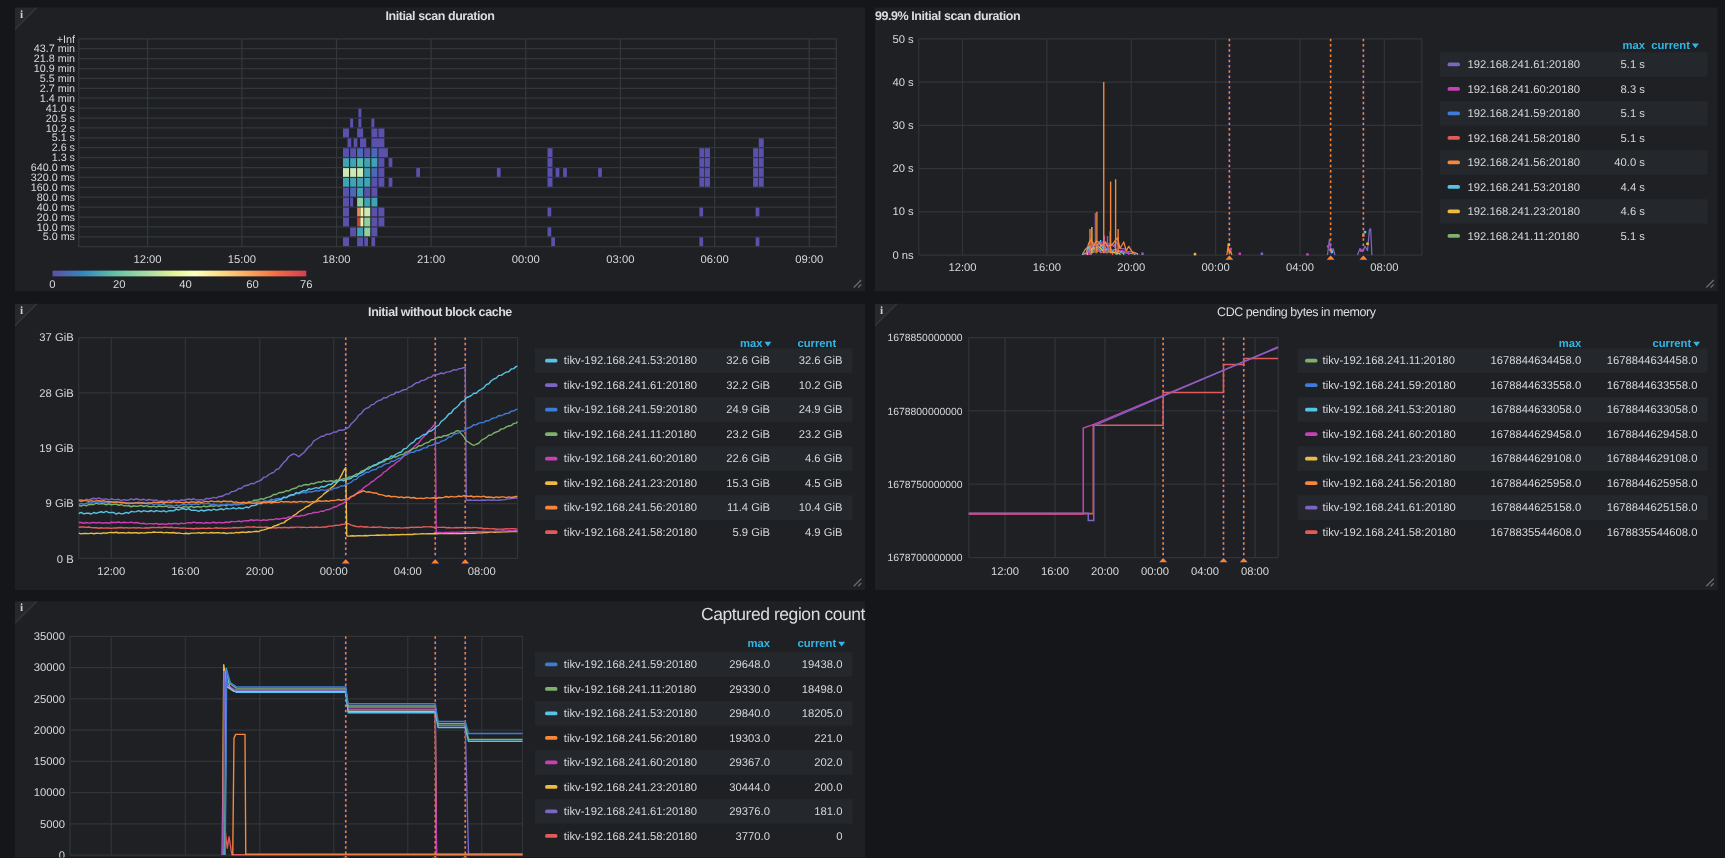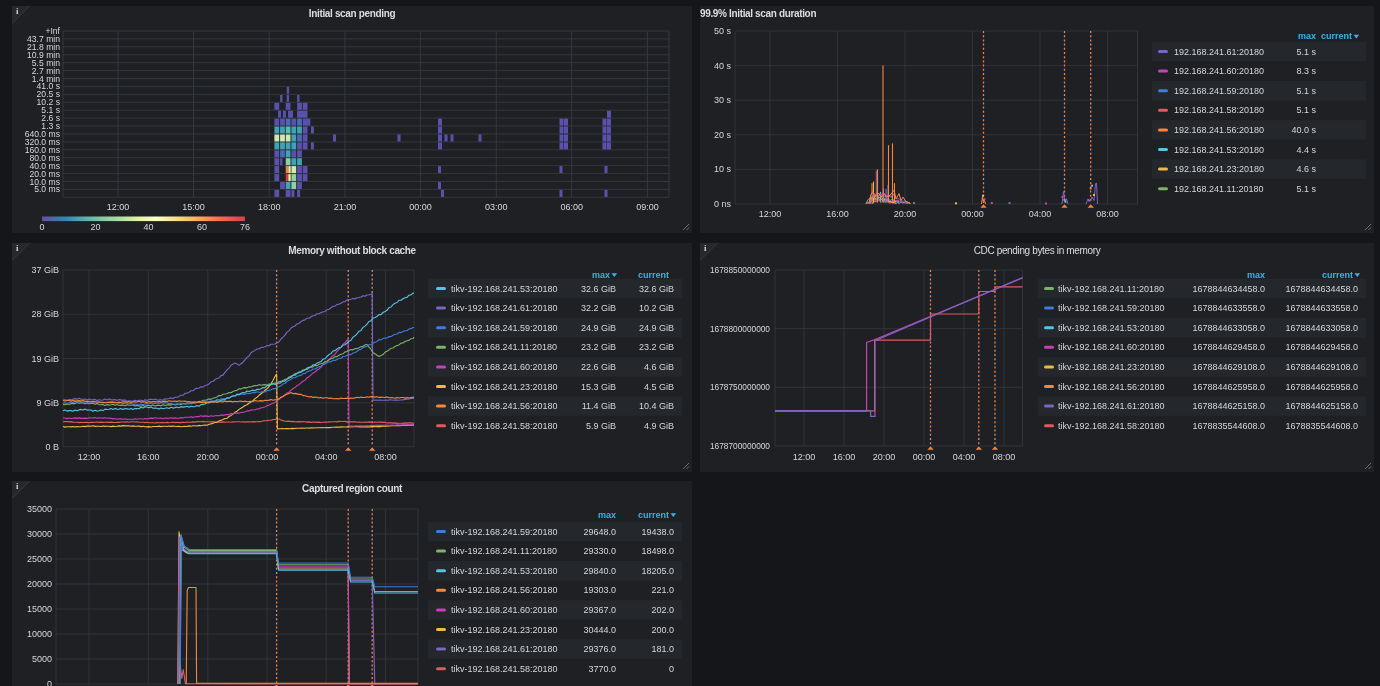--- a/index.html
+++ b/index.html
@@ -190,21 +190,21 @@
       <text x="190.0" y="221.0" font-size="9" fill="#d6d8db" text-anchor="middle" font-weight="normal" dominant-baseline="central">60</text>
       <text x="233.0" y="221.0" font-size="9" fill="#d6d8db" text-anchor="middle" font-weight="normal" dominant-baseline="central">76</text>
       <line x1="671" y1="224" x2="677" y2="218" stroke="#85878a" stroke-width="1" opacity="0.75"></line>
       <line x1="674.5" y1="224" x2="677" y2="221.5" stroke="#85878a" stroke-width="1" opacity="0.75"></line>
     </svg>
     <svg width="19" height="19" style="position:absolute;left:0;top:0">
       <path d="M0,0 L18,0 L0,18 Z" fill="#26282c"></path>
       <line x1="17.5" y1="0" x2="0" y2="17.5" stroke="#35383c" stroke-width="1"></line>
     </svg>
     <div style="position:absolute;left:4px;top:0px;color:#cfd0d1;font:bold 9px 'Liberation Serif',serif">i</div>
-    <div style="position:absolute;top:2px;left:0;right:0;text-align:center;color:#dcdde0;font-size:10px;font-weight:bold;letter-spacing:-0.35px">Initial scan pending</div>
+    <div style="position:absolute;top:2px;left:0;right:0;text-align:center;color:#dcdde0;font-size:10px;font-weight:bold;letter-spacing:-0.35px">Initial scan duration</div>
   </div>
 <div style="position:absolute;left:700px;top:6px;width:674px;height:227px;background:#1e2024">
     <svg width="674" height="227" style="position:absolute;left:0;top:0">
       <line x1="35.0" x2="437.5" y1="25.0" y2="25.0" stroke="#35383d" stroke-width="1" opacity="0.8"></line>
       <line x1="35.0" x2="437.5" y1="59.6" y2="59.6" stroke="#35383d" stroke-width="1" opacity="0.8"></line>
       <line x1="35.0" x2="437.5" y1="94.2" y2="94.2" stroke="#35383d" stroke-width="1" opacity="0.8"></line>
       <line x1="35.0" x2="437.5" y1="128.8" y2="128.8" stroke="#35383d" stroke-width="1" opacity="0.8"></line>
       <line x1="35.0" x2="437.5" y1="163.4" y2="163.4" stroke="#35383d" stroke-width="1" opacity="0.8"></line>
       <line x1="35.0" x2="437.5" y1="198.0" y2="198.0" stroke="#35383d" stroke-width="1" opacity="0.8"></line>
       <line x1="35.0" x2="35.0" y1="25.0" y2="198.0" stroke="#35383d" stroke-width="1" opacity="0.8"></line>
@@ -393,21 +393,21 @@
       <text x="604.0" y="182.7" font-size="9" fill="#d5d7da" text-anchor="end" font-weight="normal" dominant-baseline="central">5.9 GiB</text>
       <text x="662.0" y="182.7" font-size="9" fill="#d5d7da" text-anchor="end" font-weight="normal" dominant-baseline="central">4.9 GiB</text>
       <line x1="671" y1="226" x2="677" y2="220" stroke="#85878a" stroke-width="1" opacity="0.75"></line>
       <line x1="674.5" y1="226" x2="677" y2="223.5" stroke="#85878a" stroke-width="1" opacity="0.75"></line>
     </svg>
     <svg width="19" height="19" style="position:absolute;left:0;top:0">
       <path d="M0,0 L18,0 L0,18 Z" fill="#26282c"></path>
       <line x1="17.5" y1="0" x2="0" y2="17.5" stroke="#35383c" stroke-width="1"></line>
     </svg>
     <div style="position:absolute;left:4px;top:0px;color:#cfd0d1;font:bold 9px 'Liberation Serif',serif">i</div>
-    <div style="position:absolute;top:2px;left:0;right:0;text-align:center;color:#dcdde0;font-size:10px;font-weight:bold;letter-spacing:-0.35px">Memory without block cache</div>
+    <div style="position:absolute;top:2px;left:0;right:0;text-align:center;color:#dcdde0;font-size:10px;font-weight:bold;letter-spacing:-0.35px">Initial without block cache</div>
   </div>
 <div style="position:absolute;left:700px;top:243px;width:674px;height:229px;background:#1e2024">
     <svg width="674" height="229" style="position:absolute;left:0;top:0">
       <line x1="75.0" x2="322.5" y1="27.0" y2="27.0" stroke="#35383d" stroke-width="1" opacity="0.8"></line>
       <line x1="75.0" x2="322.5" y1="85.7" y2="85.7" stroke="#35383d" stroke-width="1" opacity="0.8"></line>
       <line x1="75.0" x2="322.5" y1="144.3" y2="144.3" stroke="#35383d" stroke-width="1" opacity="0.8"></line>
       <line x1="75.0" x2="322.5" y1="203.0" y2="203.0" stroke="#35383d" stroke-width="1" opacity="0.8"></line>
       <line x1="75.0" x2="75.0" y1="27.0" y2="203.0" stroke="#35383d" stroke-width="1" opacity="0.8"></line>
       <line x1="104.0" x2="104.0" y1="27.0" y2="203.0" stroke="#35383d" stroke-width="1" opacity="0.8"></line>
       <line x1="144.0" x2="144.0" y1="27.0" y2="203.0" stroke="#35383d" stroke-width="1" opacity="0.8"></line>
@@ -570,13 +570,13 @@
       <text x="604.0" y="187.7" font-size="9" fill="#d5d7da" text-anchor="end" font-weight="normal" dominant-baseline="central">3770.0</text>
       <text x="662.0" y="187.7" font-size="9" fill="#d5d7da" text-anchor="end" font-weight="normal" dominant-baseline="central">0</text>
       <line x1="671" y1="226" x2="677" y2="220" stroke="#85878a" stroke-width="1" opacity="0.75"></line>
       <line x1="674.5" y1="226" x2="677" y2="223.5" stroke="#85878a" stroke-width="1" opacity="0.75"></line>
     </svg>
     <svg width="19" height="19" style="position:absolute;left:0;top:0">
       <path d="M0,0 L18,0 L0,18 Z" fill="#26282c"></path>
       <line x1="17.5" y1="0" x2="0" y2="17.5" stroke="#35383c" stroke-width="1"></line>
     </svg>
     <div style="position:absolute;left:4px;top:0px;color:#cfd0d1;font:bold 9px 'Liberation Serif',serif">i</div>
-    <div style="position:absolute;top:2px;left:0;right:0;text-align:center;color:#dcdde0;font-size:10px;font-weight:bold;letter-spacing:-0.35px">Captured region count</div>
+    <div style="position:absolute;top:2px;left:0;right:0;text-align:right;color:#dcdde0;font-size:14px;font-weight:normal;letter-spacing:-0.35px">Captured region count</div>
   </div>
 </body></html>

